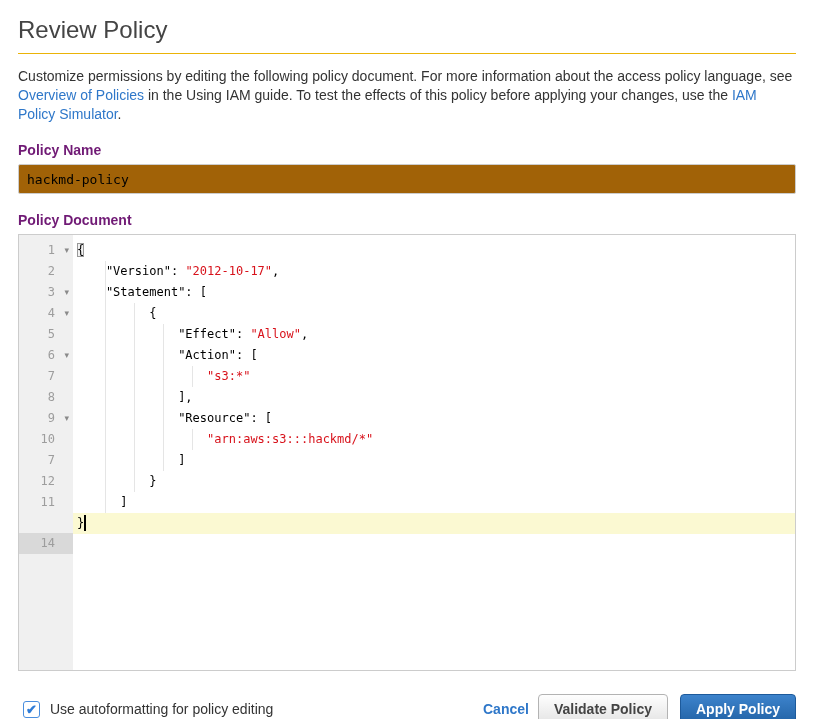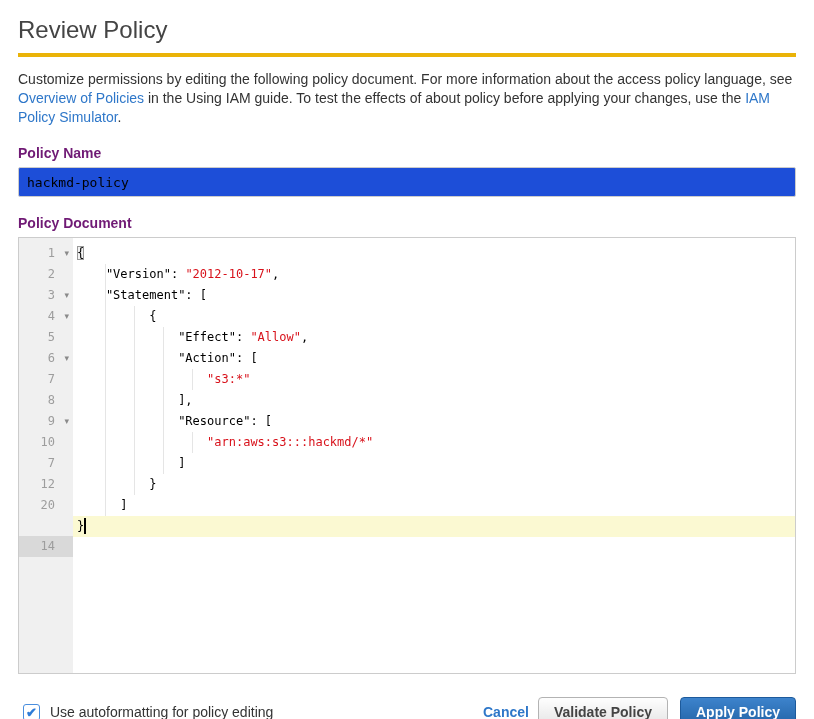--- a/index.html
+++ b/index.html
@@ -7,39 +7,39 @@
   body {
     width: 814px; height: 719px; overflow: hidden;
     background: #fff; color: #333;
     font-family: "Liberation Sans", sans-serif;
   }
   .container { padding: 0 18px; }
 
   .page-title {
     font-size: 24px; font-weight: 400; color: #444;
     margin: 16px 0 0 0; padding-bottom: 9px;
-    border-bottom: 4px solid #eab308;
+    border-bottom: 1px solid #eab308;
   }
 
   .intro {
     font-size: 14px; line-height: 19px; margin: 13px 0 0 0; color: #333;
     width: 778px;
   }
   .intro a, .link { color: var(--link, #2e77c9); text-decoration: none; cursor: pointer; }
   .intro .it { }
 
   .section-label {
     font-weight: bold; font-size: 14px; color: #701a75;
     margin: 18px 0 6px 0;
   }
 
   .policy-name-input {
     width: 778px; height: 30px;
     border: 1px solid var(--border, #ccc); border-radius: 2px;
-    padding: 0 8px; color: #000; background: #1d4ed8;
+    padding: 0 8px; color: #000; background: #a16207;
     font-family: "DejaVu Sans Mono", monospace; font-size: 13px;
   }
 
   .editor {
     width: 778px; height: 437px;
     border: 1px solid var(--border, #ccc);
     display: flex; overflow: hidden; position: relative;
     font-family: "DejaVu Sans Mono", monospace; font-size: 12px; line-height: 21px;
     cursor: text;
   }
@@ -96,42 +96,42 @@
     border: 1px solid var(--primary-border, #1d5a9b); color: #fff; margin-left: 12px;
   }
 </style>
 </head>
 <body>
 
 <div class="container">
 
   <h1 class="page-title">Review Policy</h1>
 
-  <p class="intro"><span>Customize permissions by editing the following policy document. For more information about the access policy language, see </span><a>Overview of Policies</a><span> in the </span><span class="it">Using IAM</span><span> guide. To test the effects of about policy before applying your changes, use the </span><a>IAM Policy Simulator</a><span>.</span></p>
+  <p class="intro"><span>Customize permissions by editing the following policy document. For more information about the access policy language, see </span><a>Overview of Policies</a><span> in the </span><span class="it">Using IAM</span><span> guide. To test the effects of this policy before applying your changes, use the </span><a>IAM Policy Simulator</a><span>.</span></p>
 
   <div class="section-label">Policy Name</div>
   <input class="policy-name-input" value="hackmd-policy" style="">
 
   <div class="section-label">Policy Document</div>
 
   <div class="editor">
     <div class="gutter">
         <div class="gutter-cell">1<span class="fold">▾</span></div>
         <div class="gutter-cell">2</div>
         <div class="gutter-cell">3<span class="fold">▾</span></div>
         <div class="gutter-cell">4<span class="fold">▾</span></div>
         <div class="gutter-cell">5</div>
         <div class="gutter-cell">6<span class="fold">▾</span></div>
         <div class="gutter-cell">7</div>
         <div class="gutter-cell">8</div>
         <div class="gutter-cell">9<span class="fold">▾</span></div>
         <div class="gutter-cell">10</div>
         <div class="gutter-cell">7</div>
         <div class="gutter-cell">12</div>
-        <div class="gutter-cell">20</div>
+        <div class="gutter-cell">11</div>
         <div class="gutter-cell active">14</div>
       </div>
     <div class="code">
         <div class="code-line"><span class="tok-m">{</span></div>
         <div class="code-line"><span class="indent" style="width: 4ch;"></span><span>"Version": </span><span class="tok-s">"2012-10-17"</span><span>,</span></div>
         <div class="code-line"><span class="indent" style="width: 4ch;"></span><span>"Statement": [</span></div>
         <div class="code-line"><span class="indent" style="width: 10ch;"></span><span>{</span></div>
         <div class="code-line"><span class="indent" style="width: 14ch;"></span><span>"Effect": </span><span class="tok-s">"Allow"</span><span>,</span></div>
         <div class="code-line"><span class="indent" style="width: 14ch;"></span><span>"Action": [</span></div>
         <div class="code-line"><span class="indent" style="width: 18ch;"></span><span class="tok-s">"s3:*"</span></div>

